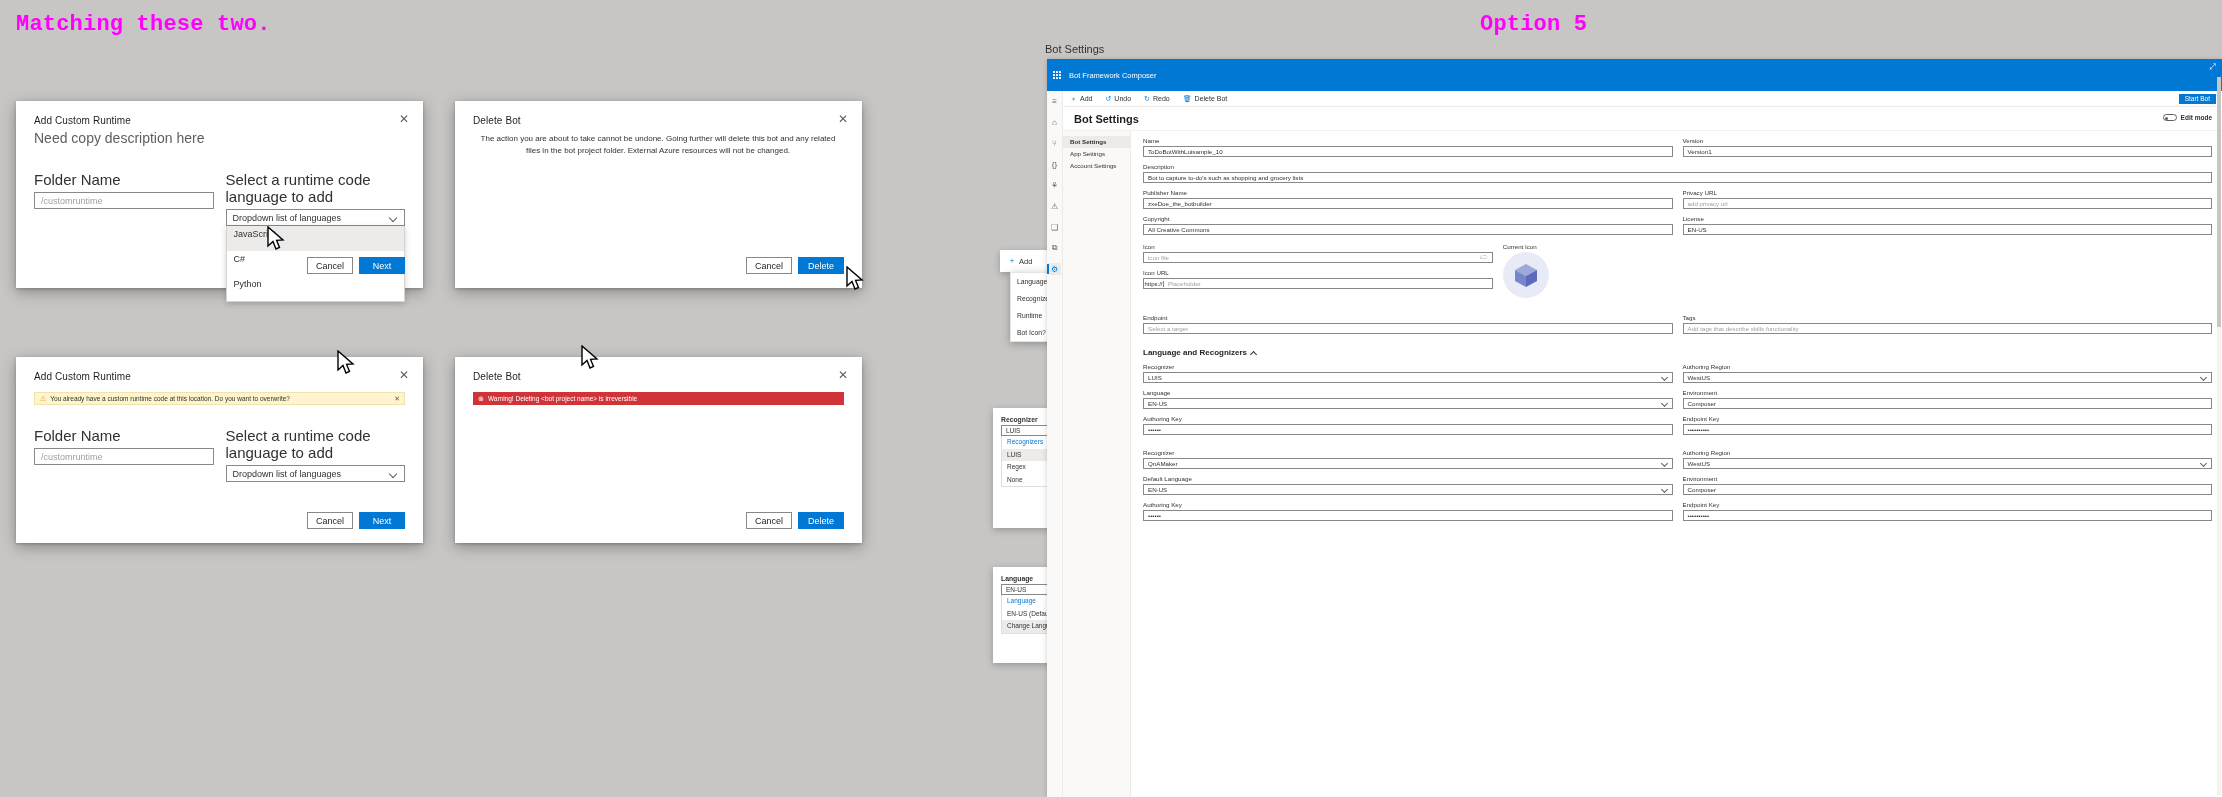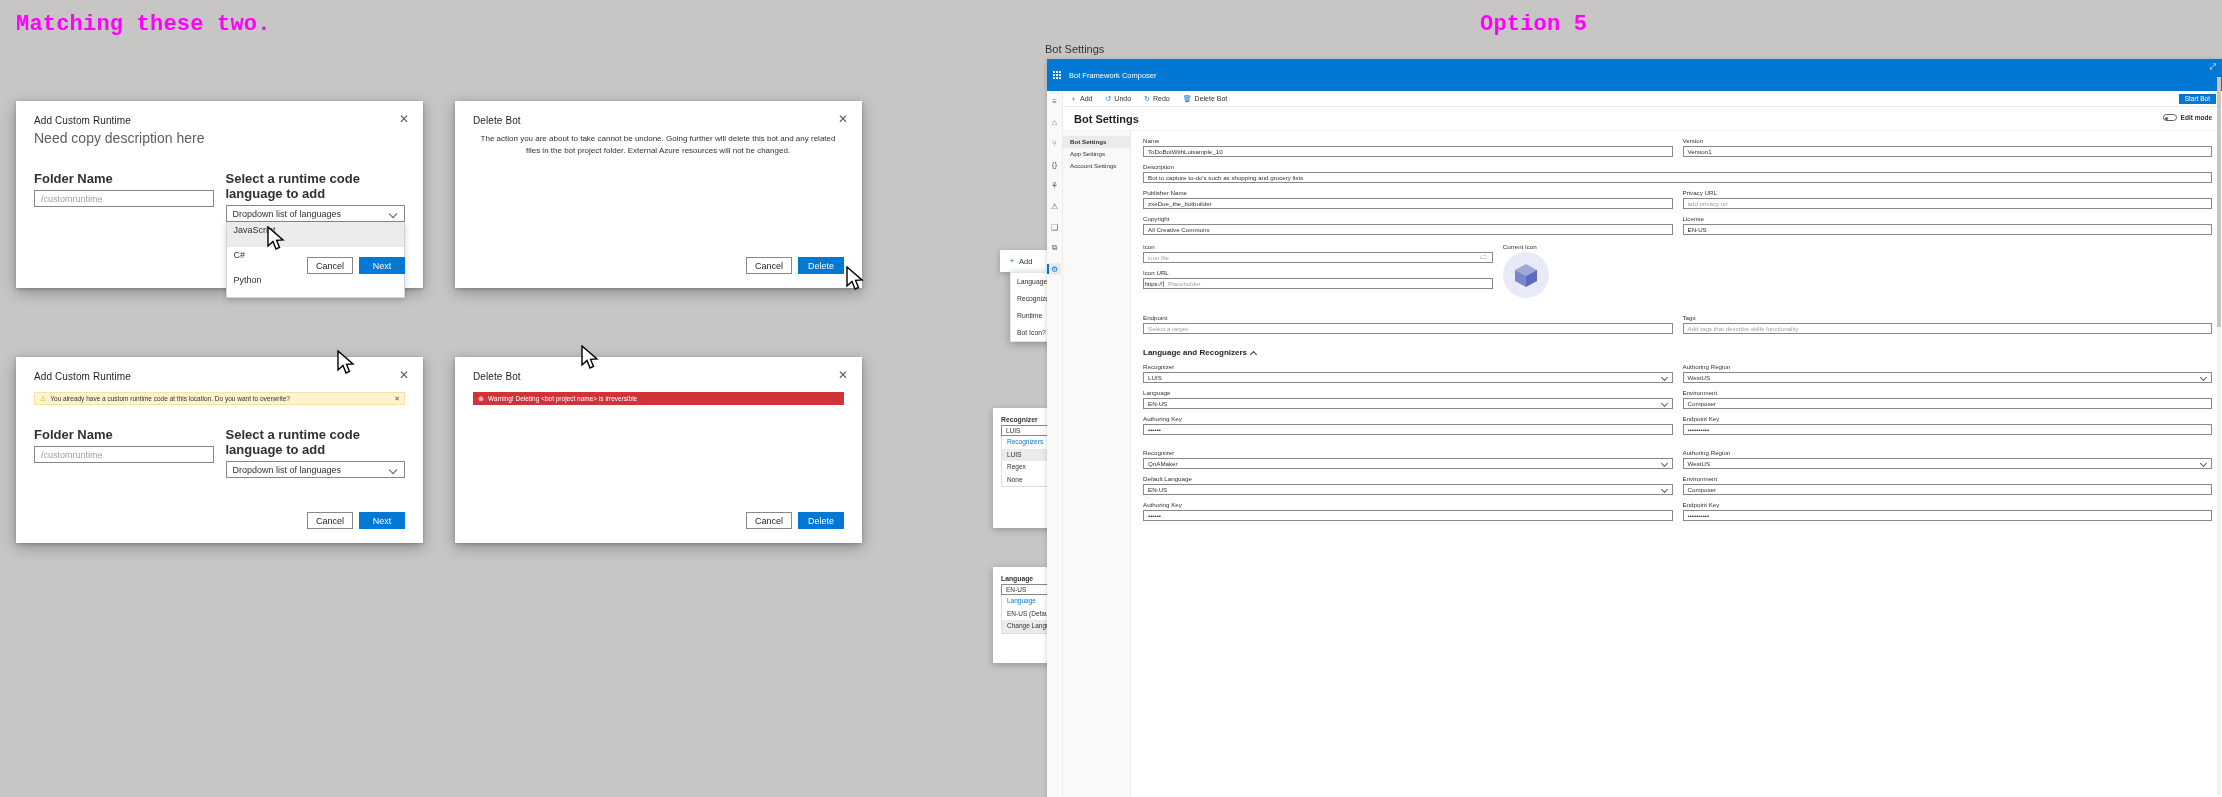--- a/index.html
+++ b/index.html
@@ -44,21 +44,21 @@
     font-size:10px; font-weight:400; color:#201f1e;
     letter-spacing:.1px;
   }
   .dlg-sub { font-size:14px; color:#605e5c; margin-top:4px; }
   .dlg-close {
     position:absolute; right:12px; top:11px;
     width:14px; height:14px; line-height:14px; text-align:center;
     font-size:12px; color:#605e5c; cursor:pointer;
     font-family:"Liberation Sans", sans-serif;
   }
-  .field-label { font-size:13px; font-weight:700; color:#323130; margin-bottom:4px; }
+  .field-label { font-size:15px; font-weight:400; color:#323130; margin-bottom:4px; }
   .textbox {
     height:17px; border:1px solid #8a8886; background:#fff;
     font-size:9px; color:#a19f9d; padding:0 6px; line-height:16px;
     display:flex; align-items:center;
   }
   .combo {
     height:17px; border:1px solid #8a8886; background:#fff;
     font-size:9px; color:#323130; padding:0 6px; line-height:16px;
     display:flex; align-items:center; justify-content:space-between;
   }

